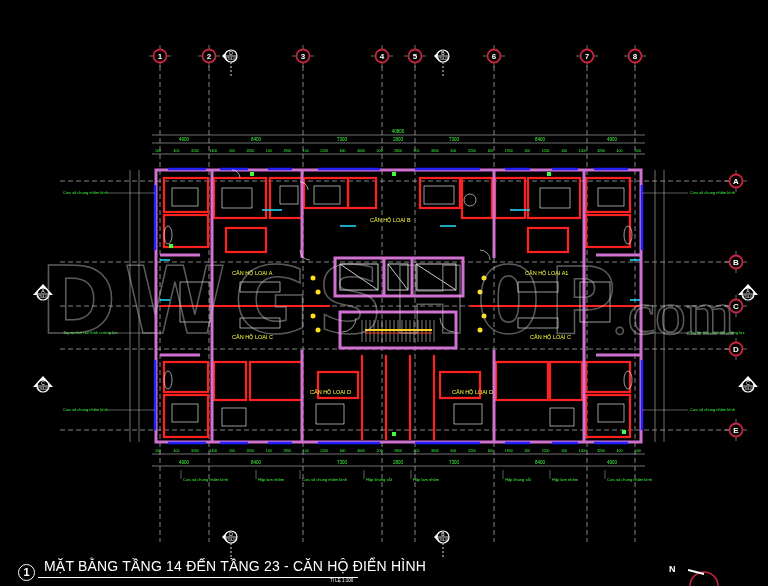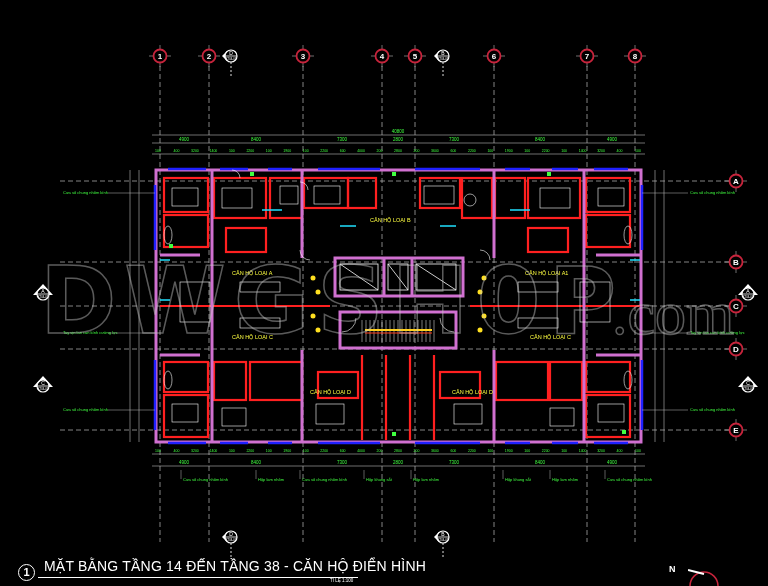--- a/index.html
+++ b/index.html
@@ -493,21 +493,21 @@
         <text x="748" y="390" fill="#fff" font-size="2.8" text-anchor="middle">KT04-01</text>
       </g>
     </g>
 </svg>
 
 <div class="watermark">DWGSH0P</div>
 <div class="watermark-com">.com</div>
 
 <div class="title-block">
   <div class="title-circle">1</div>
-  <div class="title-text">MẶT BẰNG TẦNG 14 ĐẾN TẦNG 38 - CĂN HỘ ĐIỂN HÌNH</div>
+  <div class="title-text">MẶT BẰNG TẦNG 14 ĐẾN TẦNG 23 - CĂN HỘ ĐIỂN HÌNH</div>
   <div class="title-underline"></div>
   <div class="title-scale">TỈ LỆ 1:100</div>
 </div>
 
 <div class="north-label">N</div>
 <svg class="north" width="40" height="26" viewBox="0 0 40 26">
   <circle cx="16" cy="26" r="14" fill="none" stroke="#c8243c" stroke-width="1.5"></circle>
   <line x1="0" y1="10" x2="16" y2="14" stroke="#fff" stroke-width="2"></line>
 </svg>
 

